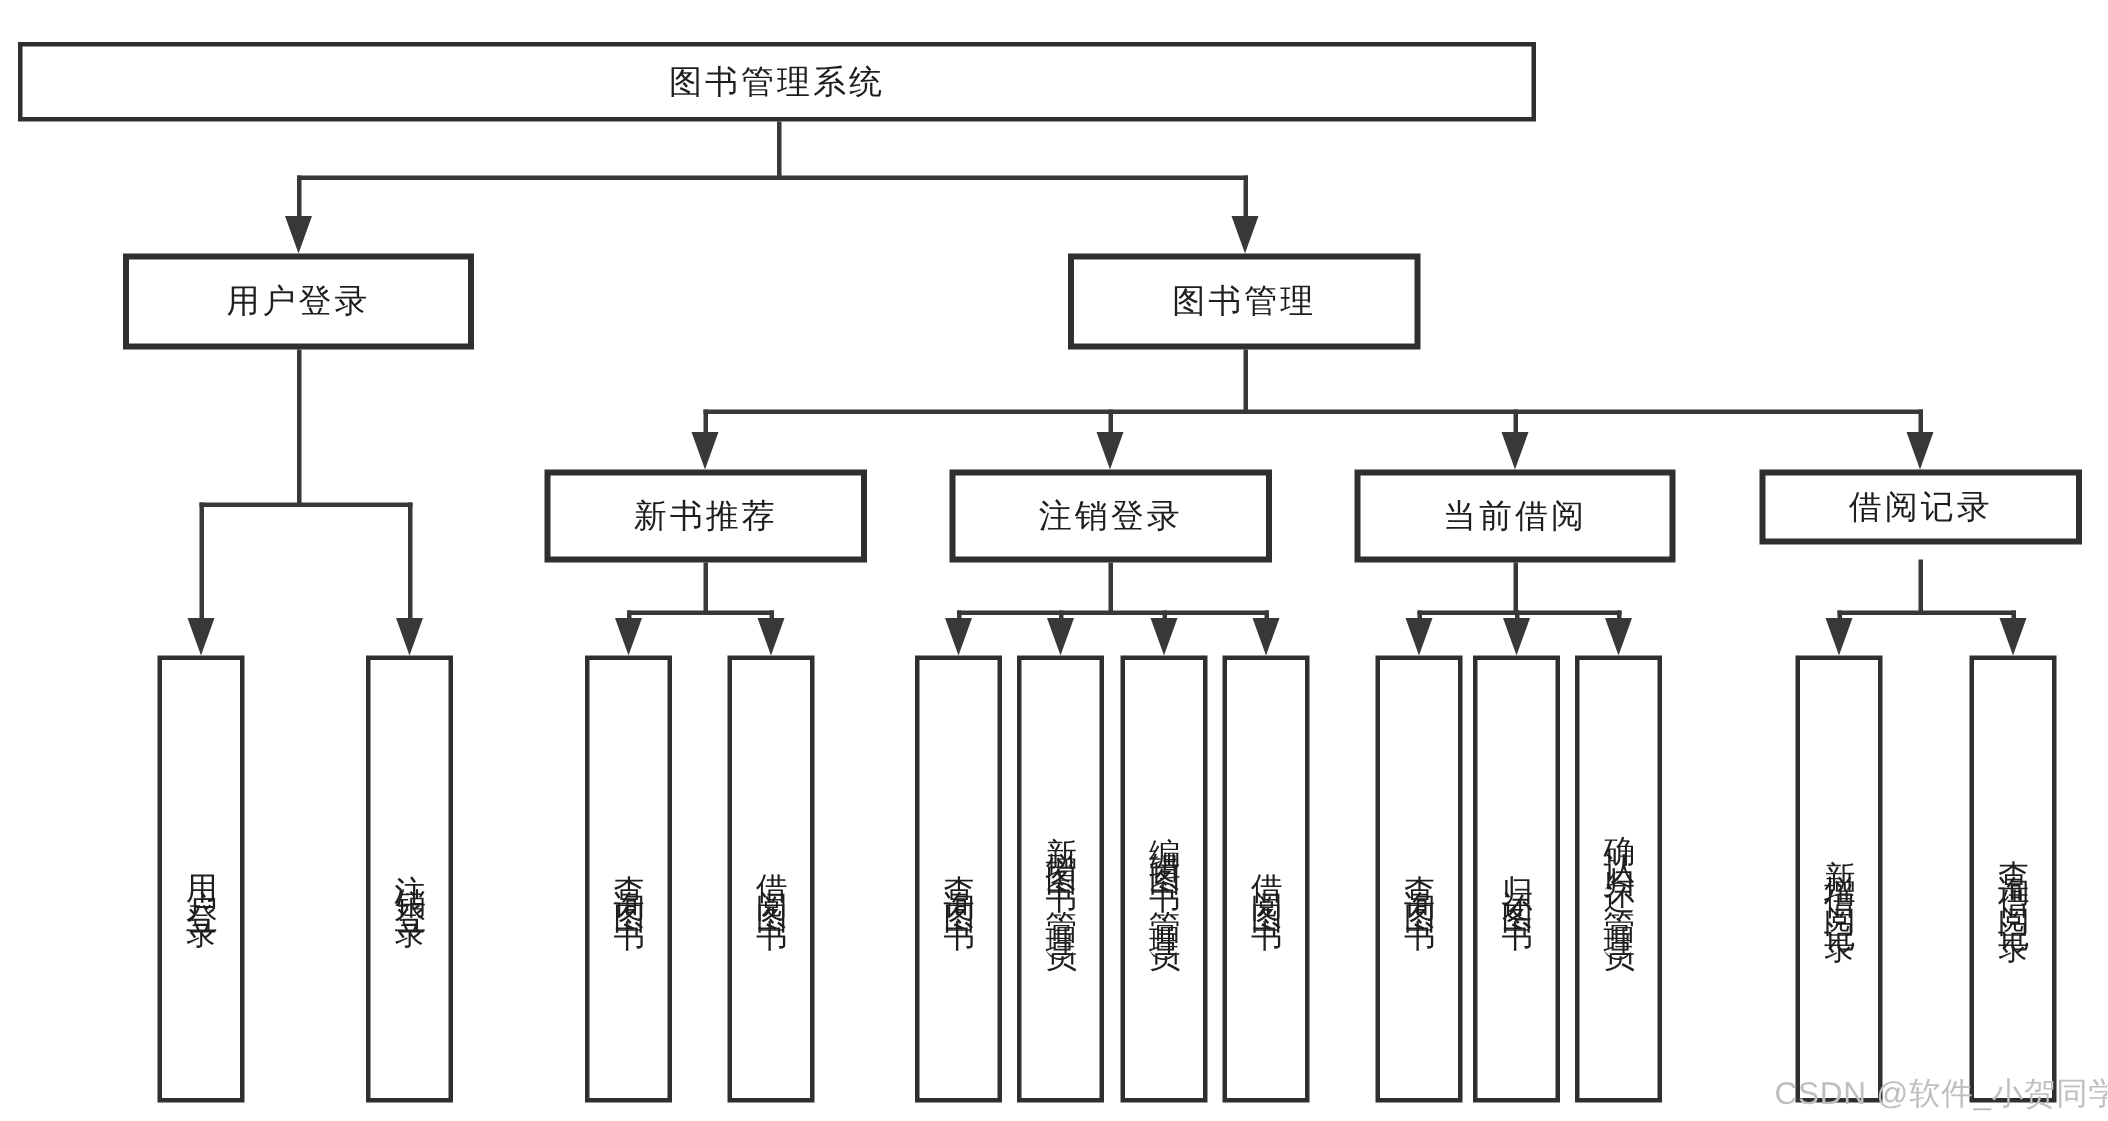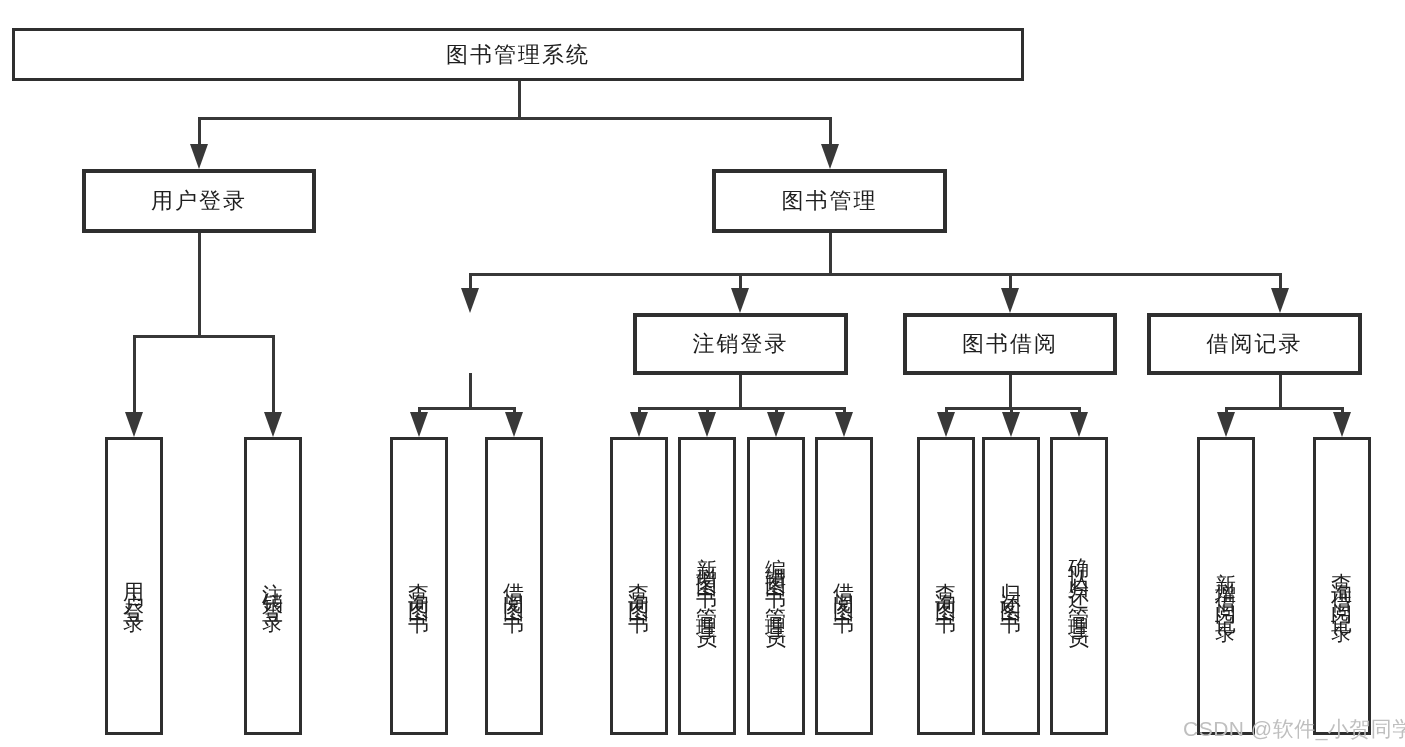--- a/index.html
+++ b/index.html
@@ -70,27 +70,30 @@
   <span class="watermark">CSDN @软件_小贺同学</span>
 <div class="node horizontal root" style="left: 12px; top: 28px; width: 1012px; height: 53px;">
       <span>图书管理系统</span>
     </div>
     <div class="node horizontal" style="left: 82px; top: 169px; width: 234px; height: 64px;">
       <span>用户登录</span>
     </div>
     <div class="node horizontal" style="left: 712px; top: 169px; width: 235px; height: 64px;">
       <span>图书管理</span>
     </div>
+    <div class="node horizontal" style="left: 363px; top: 313px; width: 215px; height: 62px;">
+      <span>新书推荐</span>
+    </div>
     <div class="node horizontal" style="left: 633px; top: 313px; width: 215px; height: 62px;">
       <span>注销登录</span>
     </div>
     <div class="node horizontal" style="left: 903px; top: 313px; width: 214px; height: 62px;">
-      <span>图书借阅</span>
+      <span>当前借阅</span>
     </div>
-    <div class="node horizontal" style="left: 1147px; top: 313px; width: 215px; height: 62px;">
+    <div class="node horizontal" style="left: 1173px; top: 313px; width: 215px; height: 50px;">
       <span>借阅记录</span>
     </div>
     <div class="node vertical" style="left: 105px; top: 437px; width: 58px; height: 298px;">
       <span>用户登录</span>
     </div>
     <div class="node vertical" style="left: 244px; top: 437px; width: 58px; height: 298px;">
       <span>注销登录</span>
     </div>
     <div class="node vertical" style="left: 390px; top: 437px; width: 58px; height: 298px;">
       <span>查询图书</span>

